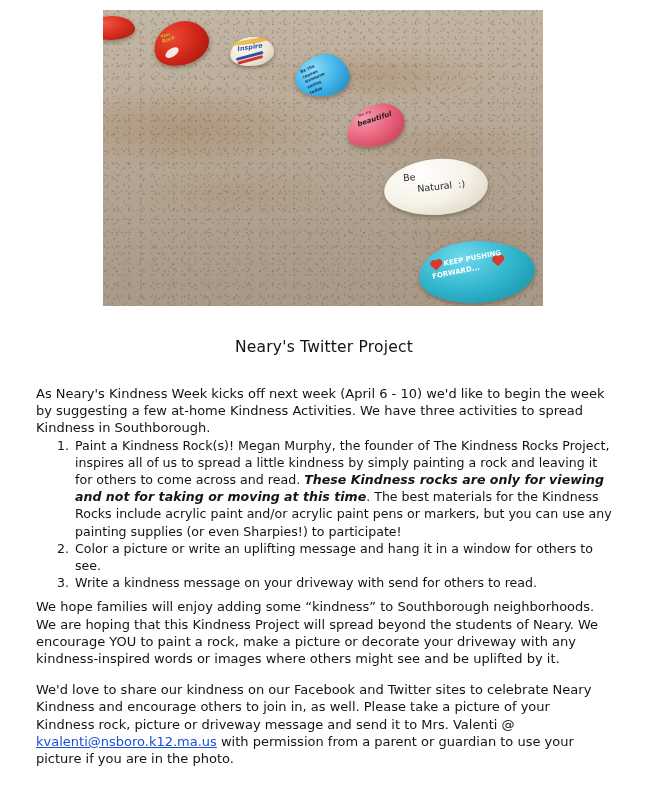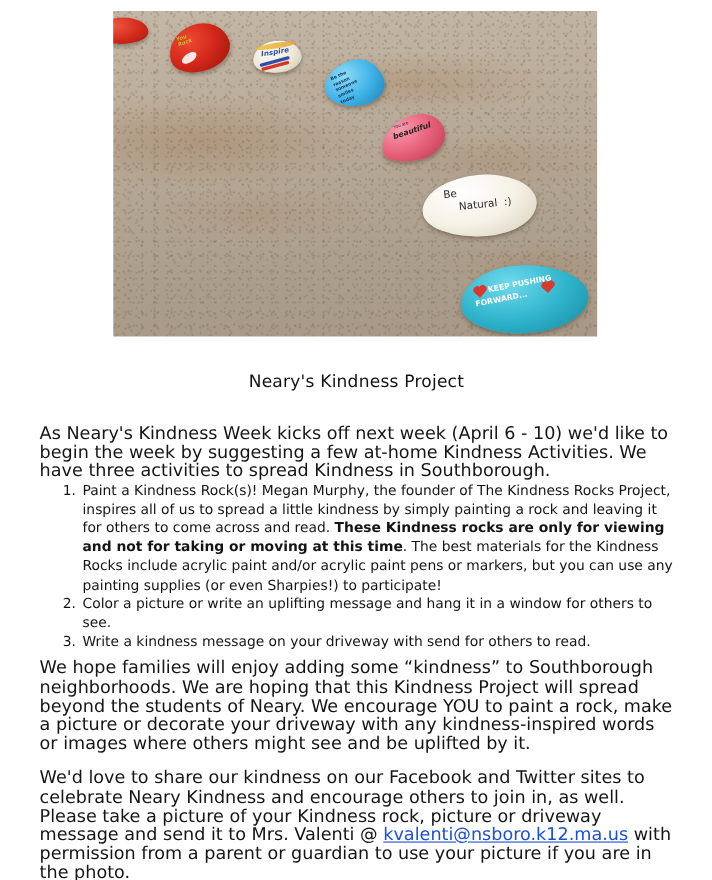--- a/index.html
+++ b/index.html
@@ -91,21 +91,21 @@
   }
   .doc-title {
     text-align: center;
     font-size: 15.5px;
     letter-spacing: 0.2px;
     margin: 8px 0 0 0;
     color: #111;
     font-weight: normal;
   }
   p.body-para {
-    font-size: 16px;
+    font-size: 13px;
     line-height: 17.2px;
     margin: 0;
     color: #141414;
     text-align: left;
   }
   .gap-after-title { height: 29px; }
   .gap-sm { height: 7px; }
 
   ol.activities {
     margin: 0;
@@ -124,21 +124,21 @@
   }
   ol.activities > li::before {
     content: counter(act) ".";
     position: absolute;
     left: 21px;
     top: 0;
     font-size: 12.6px;
     line-height: 17.2px;
     color: #141414;
   }
-  .bold-inline { font-weight: bold; }
+  .bold-inline { font-weight: bold; font-style: italic; }
   .centered-bold {
     text-align: center;
     font-weight: bold;
     font-size: 12.6px;
     line-height: 17.2px;
     margin: 0;
     color: #111;
   }
   a.email-link {
     color: #1b4fd8;
@@ -207,21 +207,21 @@
       <div class="txt" style="left:25px; top:14px; font-size:7px; font-weight:bold; color:#ffffff;
                   transform:rotate(-8deg);">KEEP PUSHING</div>
       <div class="txt" style="left:13px; top:27px; font-size:7px; font-weight:bold; color:#ffffff;
                   transform:rotate(-8deg);">FORWARD...</div>
     </div>
   </div>
 </div>
 
 <div class="doc">
 
-  <h1 class="doc-title">Neary's Kindness Project</h1>
+  <h1 class="doc-title">Neary's Twitter Project</h1>
 
   <div class="gap-after-title"></div>
 
   <p class="body-para">As Neary's Kindness Week kicks off next week (April 6 - 10) we'd like to begin the week by suggesting a few at-home Kindness Activities.  We have three activities to spread Kindness in Southborough.</p>
 
   <ol class="activities">
     <li>
       <span>Paint a Kindness Rock(s)! Megan Murphy, the founder of The Kindness Rocks Project, inspires all of us to spread a little kindness by simply painting a rock and leaving it for others to come across and read.  </span><span class="bold-inline">These Kindness rocks are only for viewing and not for taking or moving at this time</span><span>.  The best materials for the Kindness Rocks include acrylic paint and/or acrylic paint pens or markers, but you can use any painting supplies (or even Sharpies!) to participate!</span>
     </li>
     <li>

